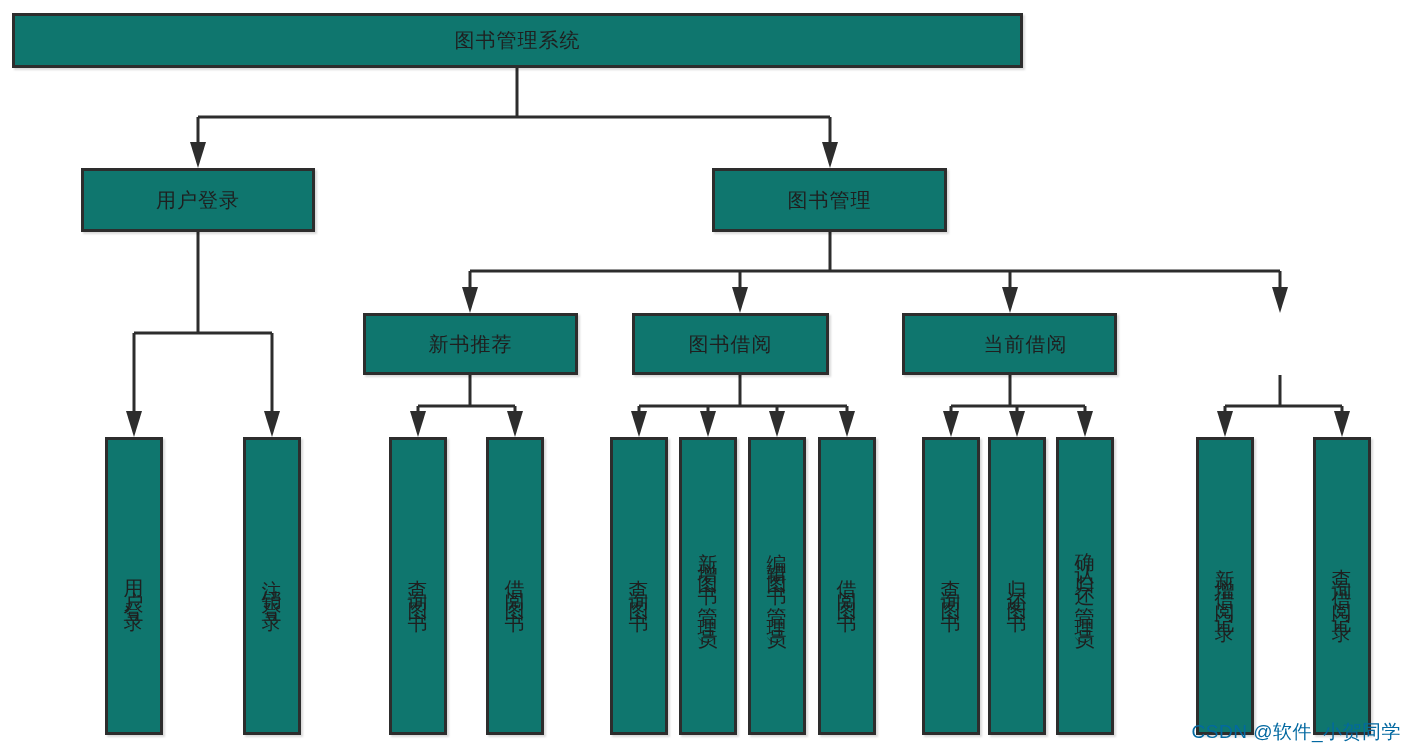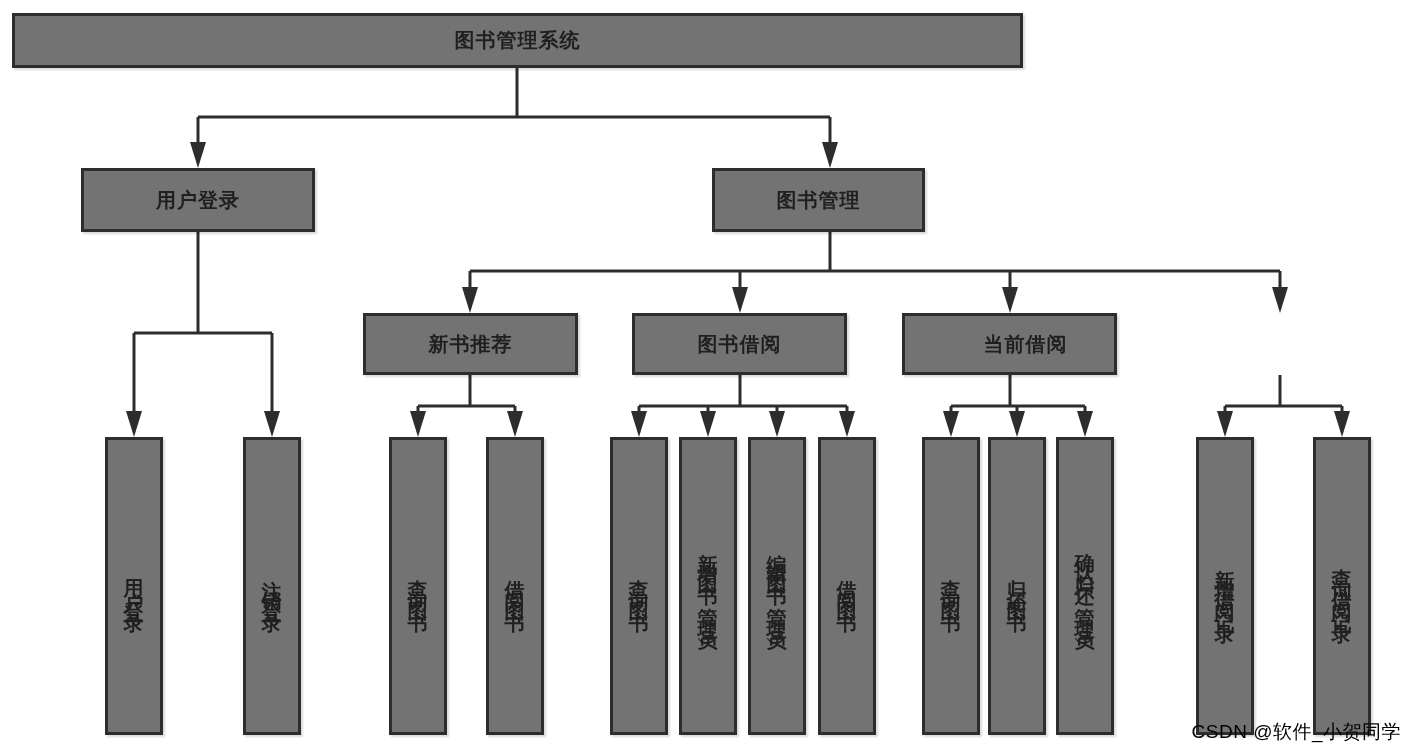--- a/index.html
+++ b/index.html
@@ -4,36 +4,35 @@
 <style>
   html,body { margin:0; padding:0; background:#ffffff; }
   .stage {
     position:relative; width:1405px; height:747px; background:#ffffff;
     font-family:"Liberation Sans","DejaVu Sans",sans-serif; overflow:hidden;
   }
   svg.wires { position:absolute; left:0; top:0; z-index:1; }
   svg.wires line { stroke:#2d2d2d; stroke-width:3; }
   svg.wires polygon { fill:#2d2d2d; stroke:none; }
   .box {
-    position:absolute; box-sizing:border-box; background:#737373;
+    position:absolute; box-sizing:border-box; background:#0f766e;
     border:3px solid #2d2d2d; color:#1f1f1f;
     display:flex; align-items:center; justify-content:center;
     box-shadow:2px 2px 2px rgba(0,0,0,0.15);
     z-index:2;
-    font-weight:bold;
   }
   .hbox { font-size:20px; letter-spacing:1px; white-space:nowrap; }
   .vbox { width:58px; top:437px; height:298px; }
   .vbox .vtext {
     writing-mode:vertical-rl; text-orientation:mixed;
     font-size:20px; letter-spacing:11px; line-height:1;
   }
   .watermark {
     position:absolute; right:4px; bottom:2px; z-index:3;
-    color:#000000; font-size:19px; letter-spacing:0.5px; white-space:nowrap;
+    color:#0369a1; font-size:19px; letter-spacing:0.5px; white-space:nowrap;
   }
 </style>
 </head>
 <body>
 
 <div class="stage">
 
   <svg class="wires" width="1405" height="747" viewBox="0 0 1405 747">
 
     <g>
@@ -110,28 +109,28 @@
     </g>
   </svg>
 
   <div class="box hbox" style="left:12px; top:13px; width:1011px; height:55px;">
     <span>图书管理系统</span>
   </div>
 
   <div class="box hbox" style="left:81px; top:168px; width:234px; height:64px;">
     <span>用户登录</span>
   </div>
-  <div class="box hbox" style="left:712px; top:168px; width:213px; height:64px;">
+  <div class="box hbox" style="left:712px; top:168px; width:235px; height:64px;">
     <span>图书管理</span>
   </div>
 
   <div class="box hbox" style="left:363px; top:313px; width:215px; height:62px;">
     <span>新书推荐</span>
   </div>
-  <div class="box hbox" style="left:632px; top:313px; width:215px; height:62px;text-align:center;">
+  <div class="box hbox" style="left:632px; top:313px; width:197px; height:62px;text-align:center;">
     <span>图书借阅</span>
   </div>
   <div class="box hbox" style="left:902px; top:313px; width:215px; height:62px;padding-left:32px;">
     <span>当前借阅</span>
   </div>
 
   <div class="box vbox" style="left:105px;">
     <span class="vtext">用户登录</span>
   </div>
   <div class="box vbox" style="left:243px;">

